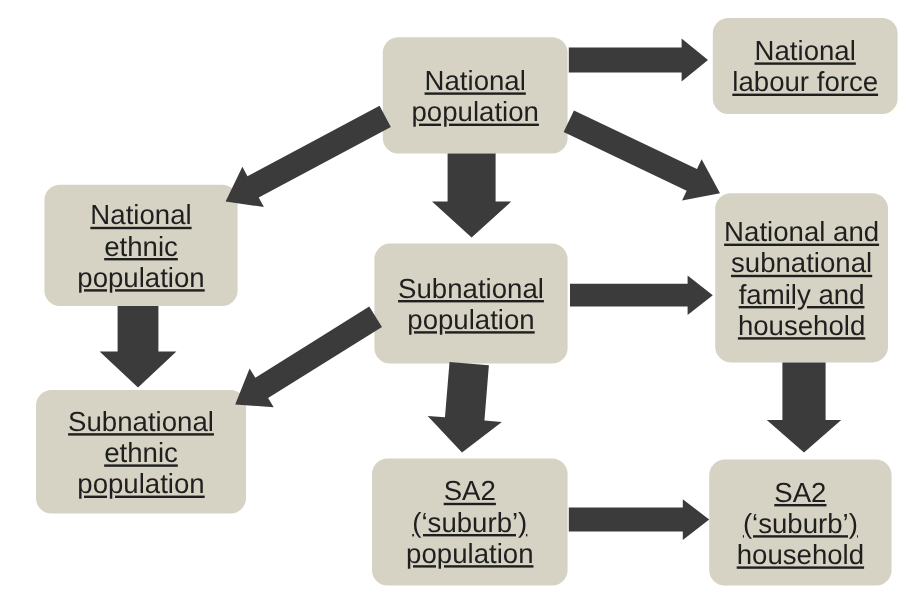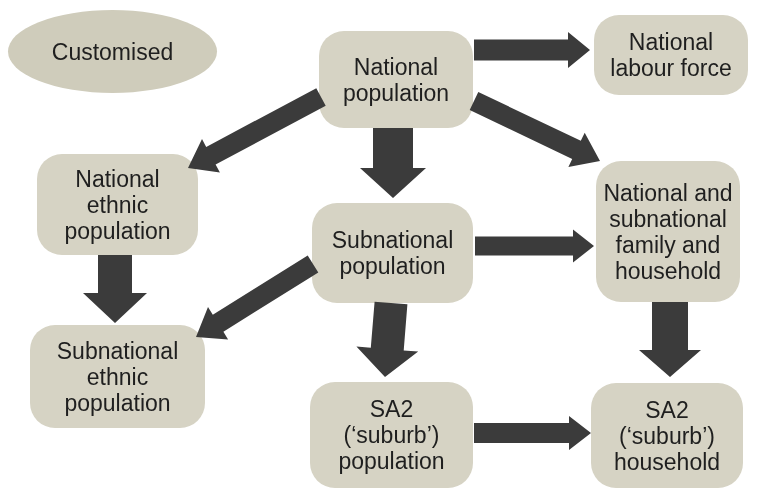--- a/index.html
+++ b/index.html
@@ -21,21 +21,22 @@
     display: flex;
     align-items: center;
     justify-content: center;
     text-align: center;
     white-space: pre-line;
     font-size: 23px;
     line-height: 26px;
   }
   .node {
     background: var(--node-fill, #d6d3c4);
-    border-radius: 25px;
+    border-radius: 13px;
+    text-decoration: underline;
   }
   .bubble {
     background: var(--ellipse-fill, #cfccbb);
     border-radius: 50%;
   }
   
   #n-customised                              { left: 8px;   top: 10px;  width: 209px; height: 83px; }
   #n-national-population                     { left: 319px; top: 31px;  width: 154px; height: 97px; }
   #n-national-labour-force                   { left: 594px; top: 15px;  width: 154px; height: 80px; }
   #n-national-ethnic-population              { left: 37px;  top: 154px; width: 161px; height: 101px; }
@@ -49,21 +50,20 @@
     left: 0; top: 0;
     width: 758px; height: 500px;
     pointer-events: none;
   }
 </style>
 </head>
 <body>
 
 <div class="stage" style="--node-fill: #d6d3c4; --ellipse-fill: #cfccbb; --text-color: #1f1f1f;">
 
-  <div class="bubble" id="n-customised">Customised</div>
 
   <div class="node" id="n-national-population">National
 population</div>
 
   <div class="node" id="n-national-labour-force">National
 labour force</div>
 
   <div class="node" id="n-national-ethnic-population">National
 ethnic
 population</div>

